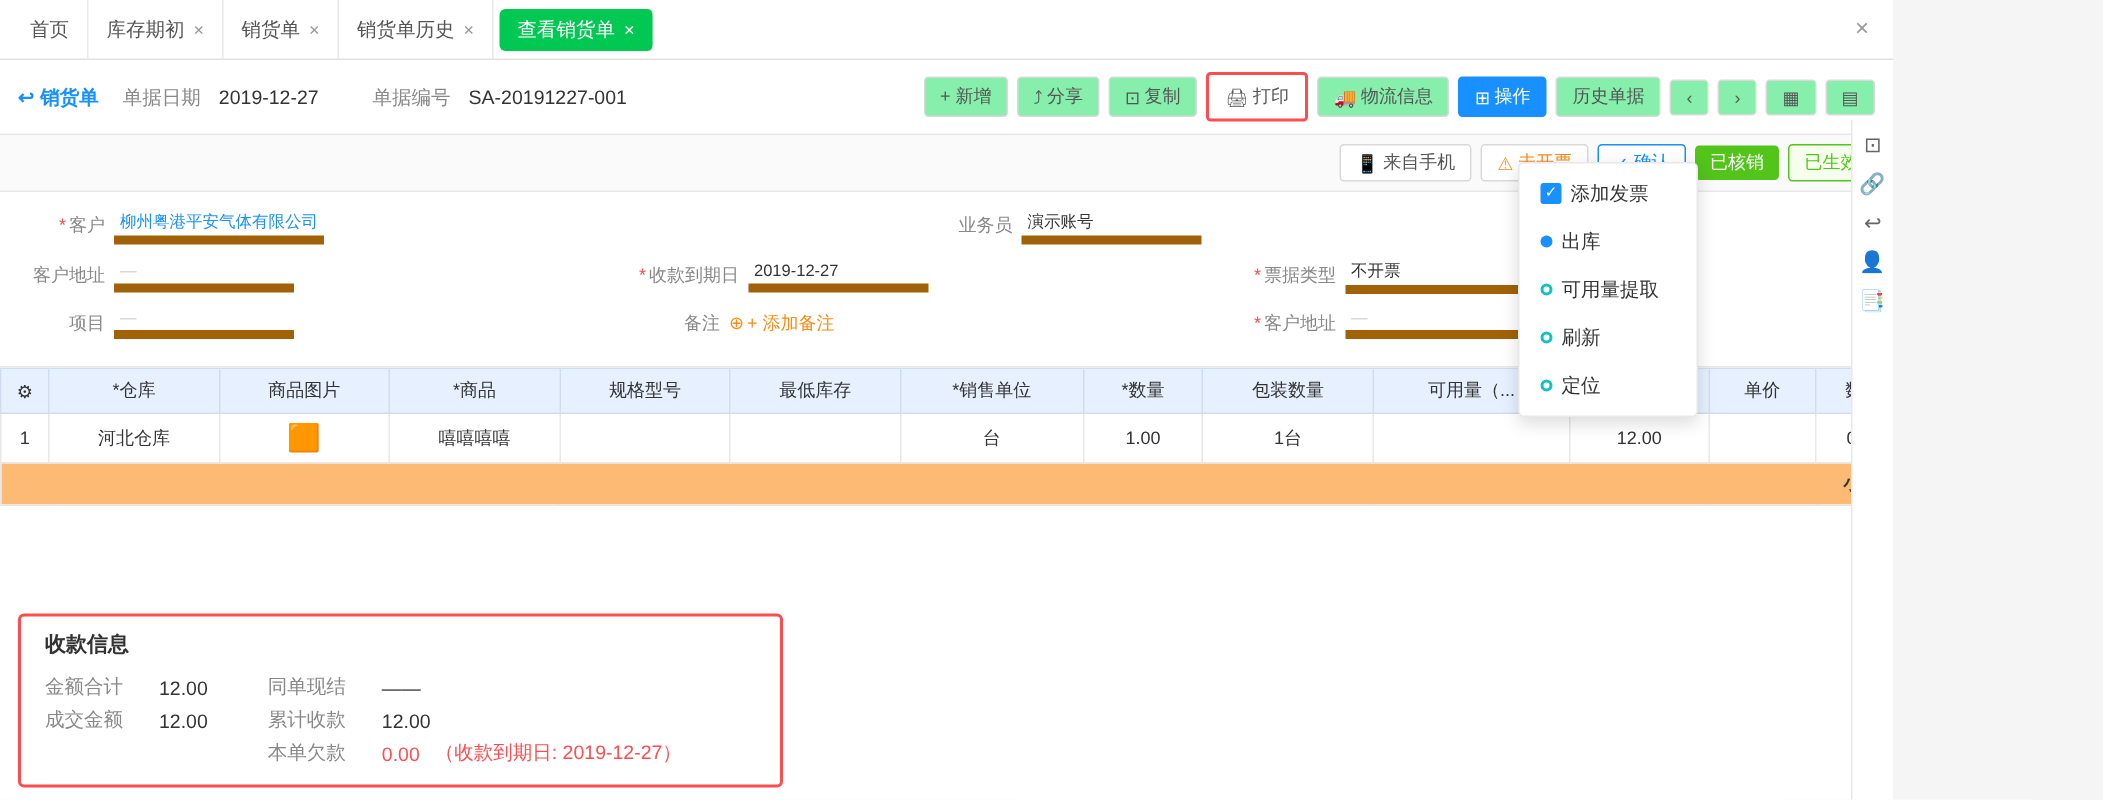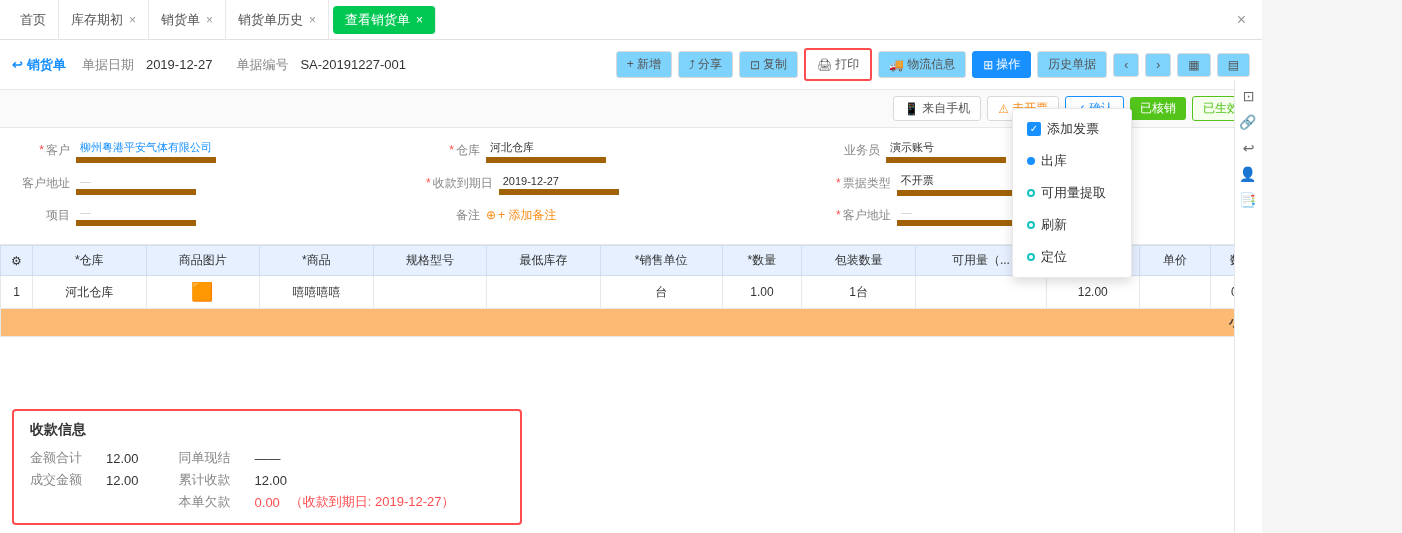--- a/index.html
+++ b/index.html
@@ -22,21 +22,21 @@
 
     
     .doc-header {
       display: flex; align-items: center; padding: 8px 12px; border-bottom: 1px solid #e8e8e8; background: #fff;
     }
     .doc-title { display: flex; align-items: center; color: #1890ff; font-size: 13px; font-weight: bold; margin-right: 16px; }
     .doc-meta { display: flex; align-items: center; gap: 12px; font-size: 13px; color: #555; flex: 1; }
     .doc-meta span { color: #333; }
     .doc-actions { display: flex; align-items: center; gap: 6px; margin-left: auto; }
     .btn-action {
-      display: flex; align-items: center; gap: 3px; padding: 4px 10px; border: 1px solid #d9d9d9; border-radius: 3px; cursor: pointer; font-size: 12px; color: #555; background: #7dd3fc; white-space: nowrap;
+      display: flex; align-items: center; gap: 3px; padding: 4px 10px; border: 1px solid #d9d9d9; border-radius: 3px; cursor: pointer; font-size: 12px; color: #555; background: #86efac; white-space: nowrap;
     }
     .btn-action.active-tab { background: #1890ff; color: #fff; border-color: #1890ff; }
     .btn-print { background: #fff; }
 
     
     .toolbar-row {
       display: flex; align-items: center; padding: 6px 12px; background: #fafafa; border-bottom: 1px solid #e8e8e8; gap: 6px;
     }
     .btn-sm {
       display: flex; align-items: center; gap: 3px; padding: 3px 10px; border: 1px solid #d9d9d9; border-radius: 3px; cursor: pointer; font-size: 12px; color: #555; background: #fff;
@@ -136,21 +136,21 @@
   <div class="main" style="height: 493px;">
 
     <div class="doc-header">
       <div class="doc-title">
         <span style="margin-right:4px;">↩</span>
         <span>销货单</span>
       </div>
       <div class="doc-meta">
         <span style="color:#888;">单据日期</span>
         <span>2019-12-27</span>
-        <span style="color:#888; margin-left:12px;">单据编号</span>
+        <span style="color:#888; margin-left:24px;">单据编号</span>
         <span>SA-20191227-001</span>
       </div>
       <div class="doc-actions">
         <button class="btn-action">+ 新增</button>
         <button class="btn-action">
           <span>⤴</span>
           <span>分享</span>
         </button>
         <button class="btn-action">
           <span>⊡</span>
@@ -197,24 +197,20 @@
         <span class="status-badge badge-green">已核销</span>
         <span class="status-badge badge-light-green" style="color:#52c41a; background:#f6ffed; border:1px solid #52c41a;">已生效</span>
       </div>
     </div>
 
     <div class="form-area">
       <div class="form-row">
         <div class="field-group">
           <span class="field-label required">客户</span>
           <span class="field-value link">柳州粤港平安气体有限公司</span>
-        </div>
-        <div class="field-group">
-          <span class="field-label required">仓库</span>
-          <span class="field-value">河北仓库</span>
         </div>
         <div class="field-group">
           <span class="field-label" style="min-width:50px;">业务员</span>
           <span class="field-value">演示账号</span>
         </div>
       </div>
       <div class="form-row">
         <div class="field-group">
           <span class="field-label">客户地址</span>
           <span class="field-value empty">—</span>

